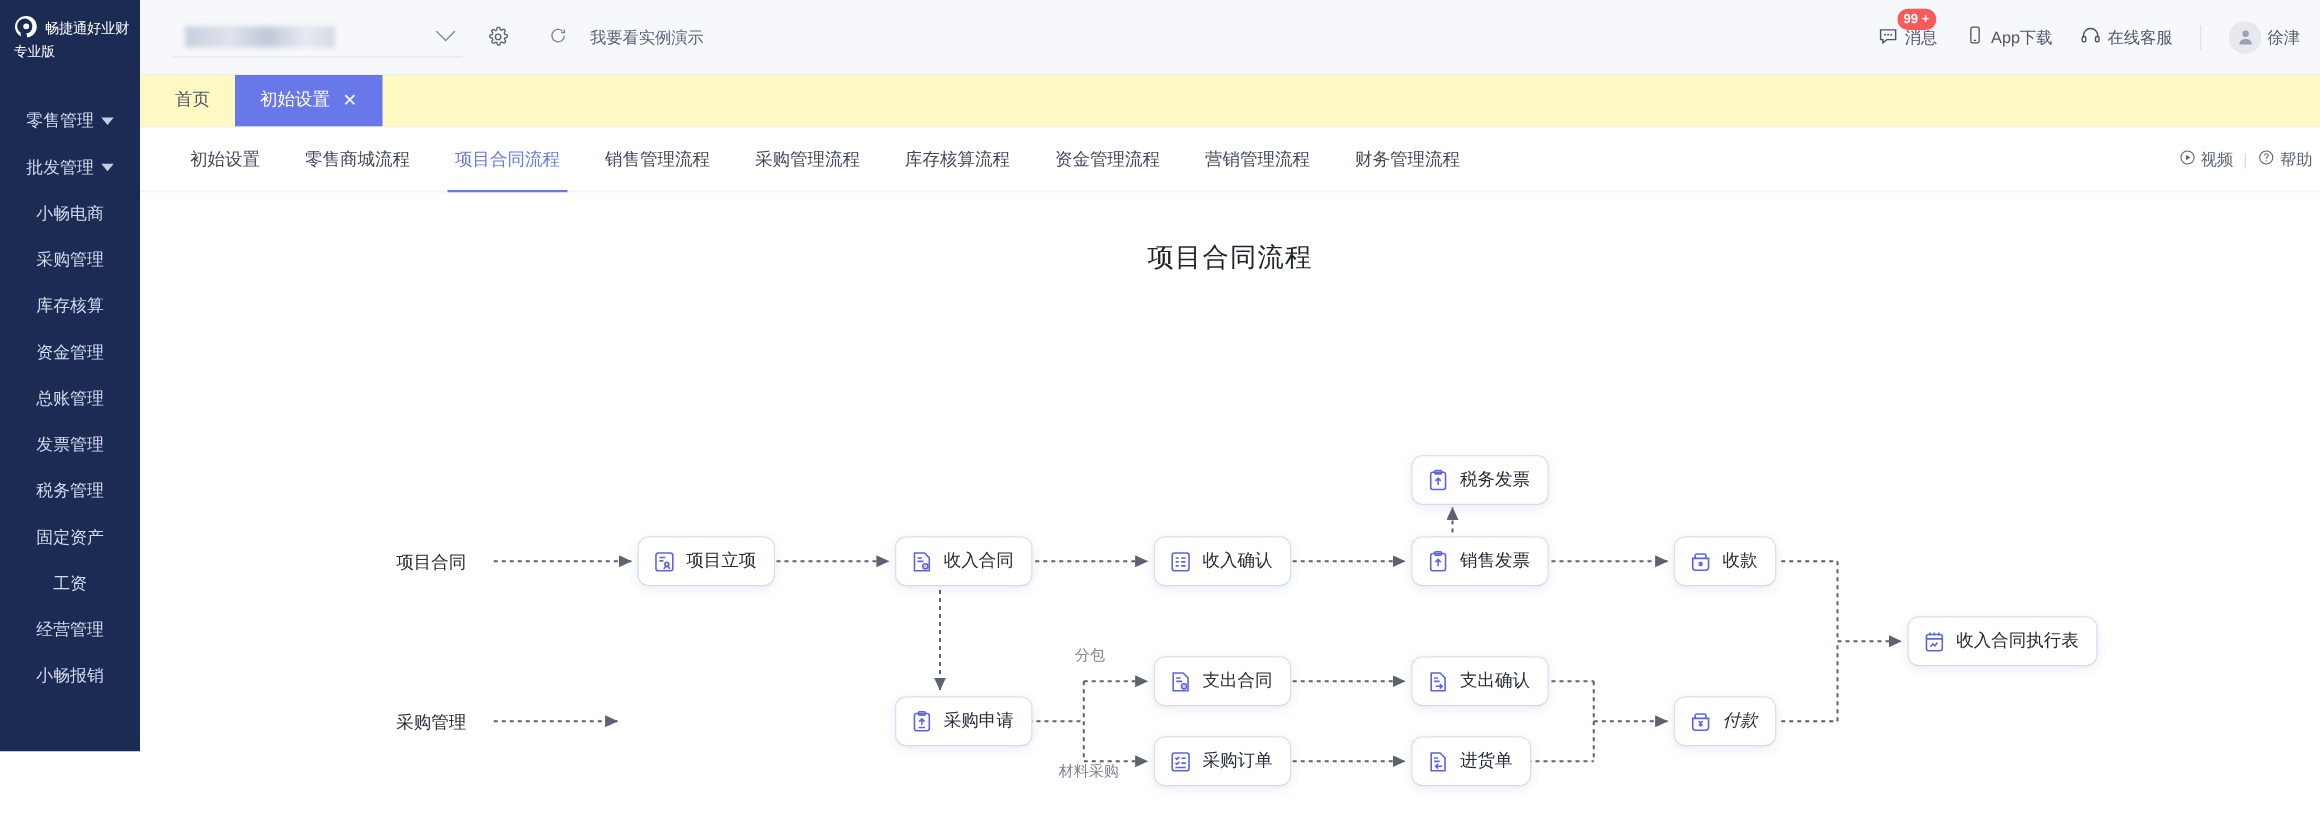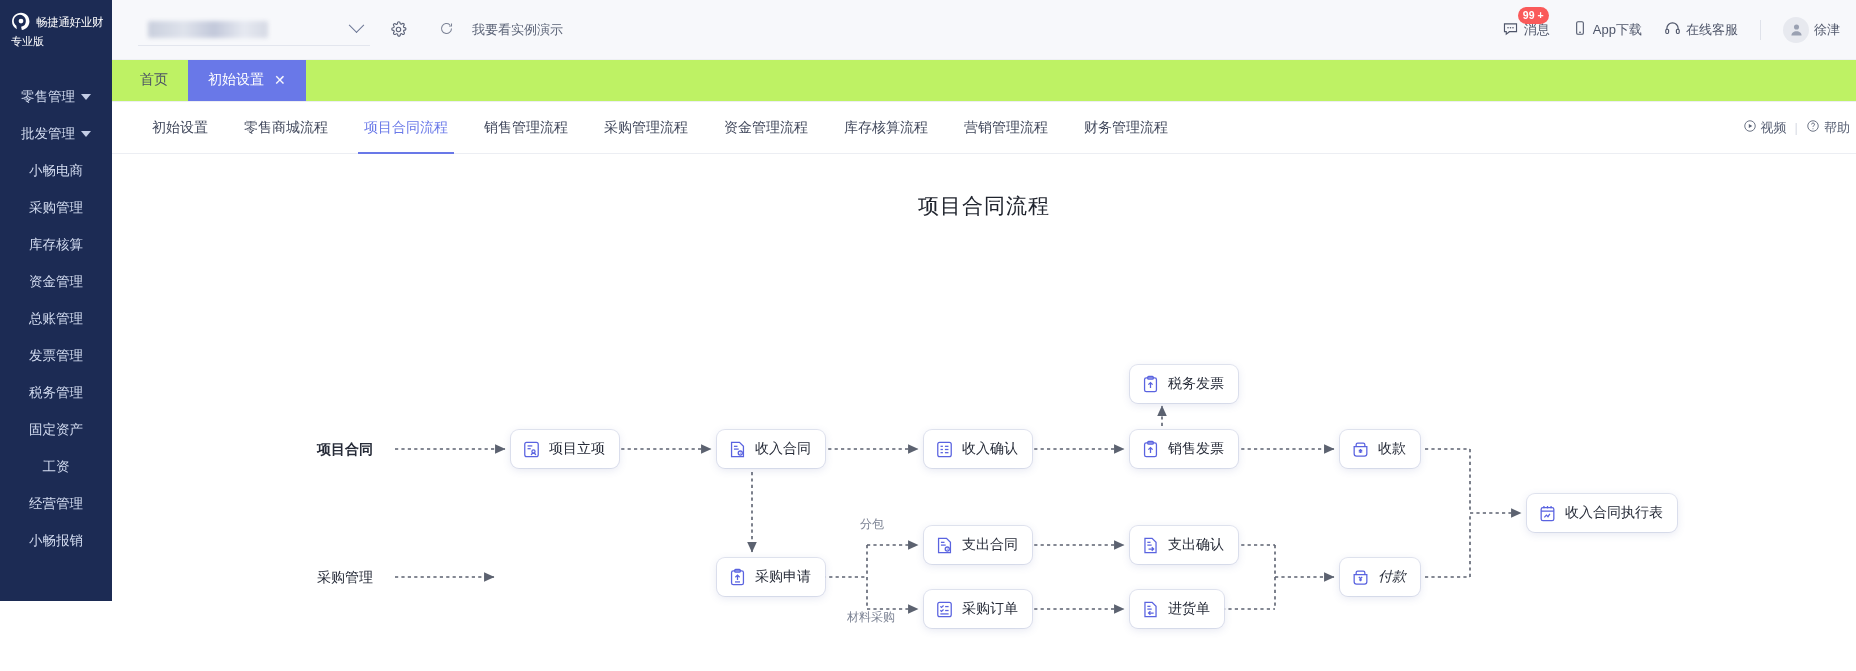--- a/index.html
+++ b/index.html
@@ -79,21 +79,21 @@
   }
   .tr-sep { width: 1px; height: 20px; background: #dfe2ea; }
   .avatar {
     width: 26px; height: 26px; border-radius: 50%; background: #e7e9ef;
     display: flex; align-items: center; justify-content: center;
   }
   .user-name { color: #4e5569; font-size: 13px; }
 
   
   .tabstrip {
-    height: 42px; background: #bef264; display: flex; align-items: flex-end;
+    height: 42px; background: #fef9c3; display: flex; align-items: flex-end;
     padding-left: 8px; border-bottom: 1px solid #eceef3;
   }
   .ptab {
     height: 42px; display: flex; align-items: center; justify-content: center;
     padding: 0 20px; font-size: 14px; color: #4b5264; cursor: pointer; gap: 10px;
   }
   .ptab.active { background: #6978e8; color: #ffffff; }
   .ptab .x { font-size: 14px; opacity: .95; }
 
   
@@ -299,24 +299,24 @@
       <div class="stab active">
         <span>项目合同流程</span>
       </div>
       <div class="stab">
         <span>销售管理流程</span>
       </div>
       <div class="stab">
         <span>采购管理流程</span>
       </div>
       <div class="stab">
+        <span>库存核算流程</span>
+      </div>
+      <div class="stab">
         <span>资金管理流程</span>
-      </div>
-      <div class="stab">
-        <span>库存核算流程</span>
       </div>
       <div class="stab">
         <span>营销管理流程</span>
       </div>
       <div class="stab">
         <span>财务管理流程</span>
       </div>
 
       <div class="subtabs-right">
         <span class="srlink">
@@ -379,21 +379,21 @@
           <path d="M1163 423 L1222 423"></path>
 
           <path d="M1313 295 L1358 295" marker-end="none"></path>
           <path d="M1358 295 L1358 359" marker-end="none"></path>
           <path d="M1313 423 L1358 423" marker-end="none"></path>
           <path d="M1358 423 L1358 359" marker-end="none"></path>
           <path d="M1358 359 L1409 359"></path>
         </g>
       </svg>
 
-      <div class="rowlabel" style="left:205px; top:287px;font-weight:bold;">项目合同</div>
+      <div class="rowlabel" style="left:205px; top:287px;">项目合同</div>
       <div class="rowlabel" style="left:205px; top:415px;">采购管理</div>
 
       <div class="edgelabel" style="left:748px; top:362px;">分包</div>
       <div class="edgelabel" style="left:735px; top:455px;">材料采购</div>
 
       <div class="node" style="left:399px; top:276px;">
         <span class="ico">
           <svg viewBox="0 0 24 24" width="19" height="19" fill="none" stroke="#5a63e0" stroke-width="1.6">
             <rect x="3.5" y="3" width="17" height="18" rx="2.4"></rect>
             <line x1="7" y1="7.5" x2="13" y2="7.5"></line>

